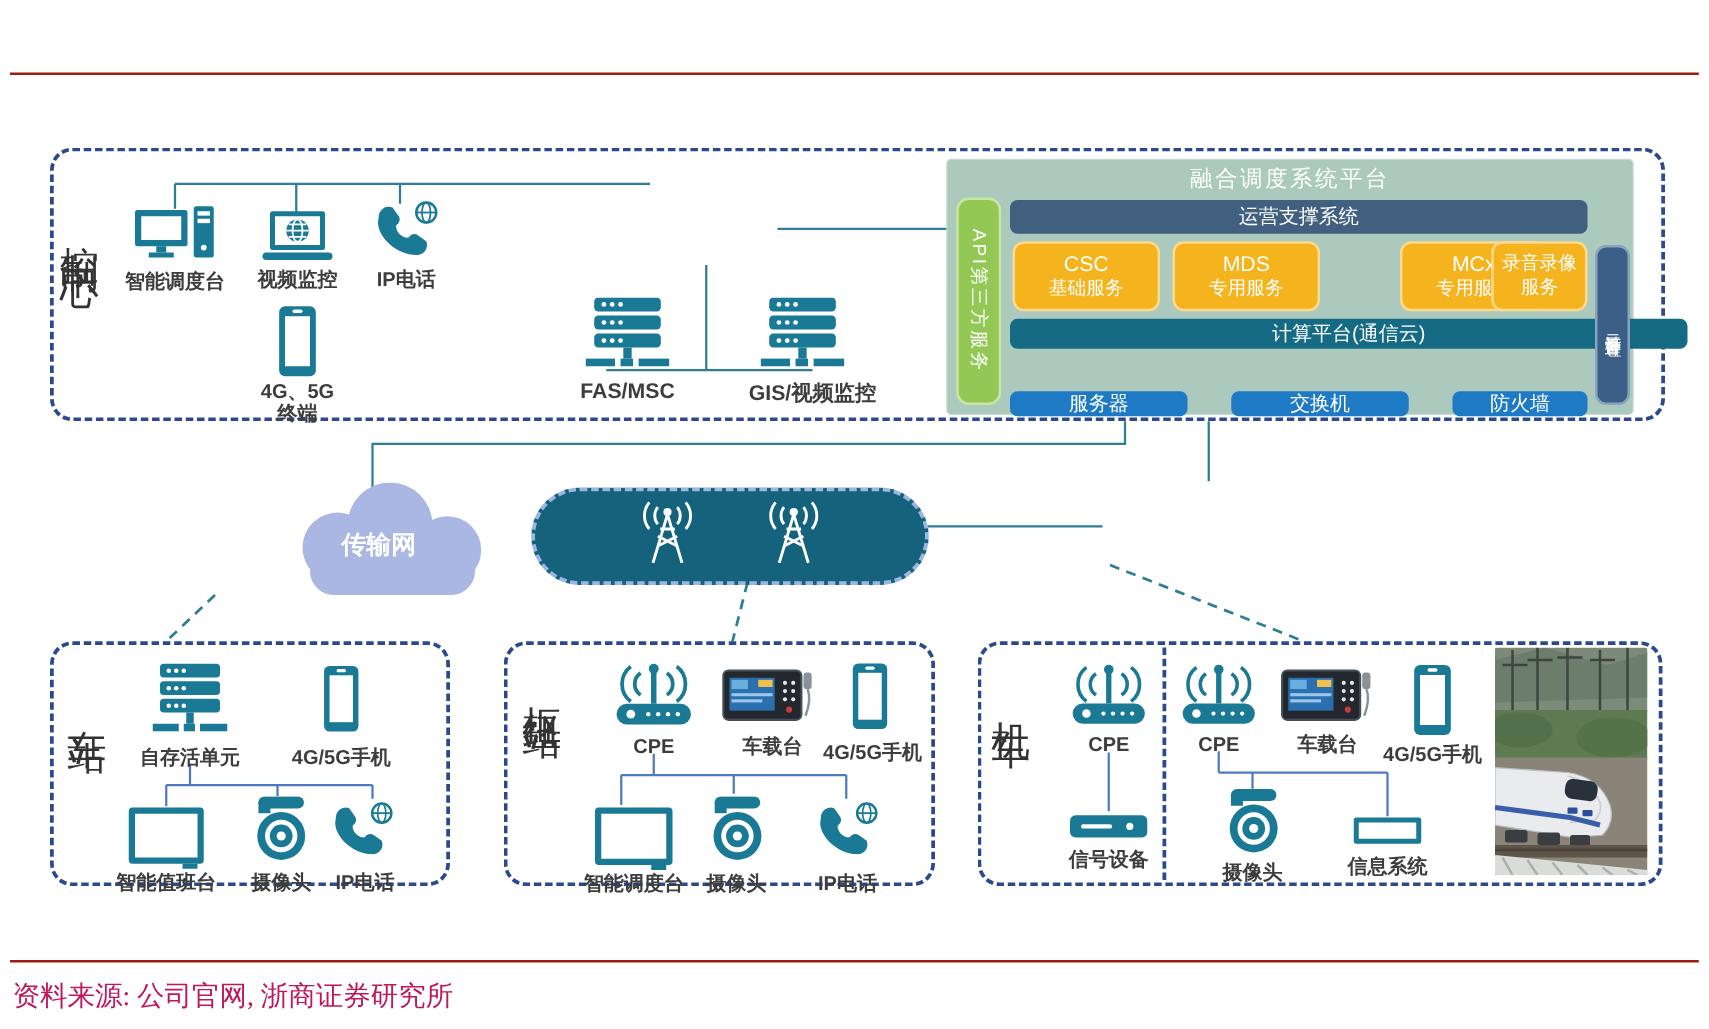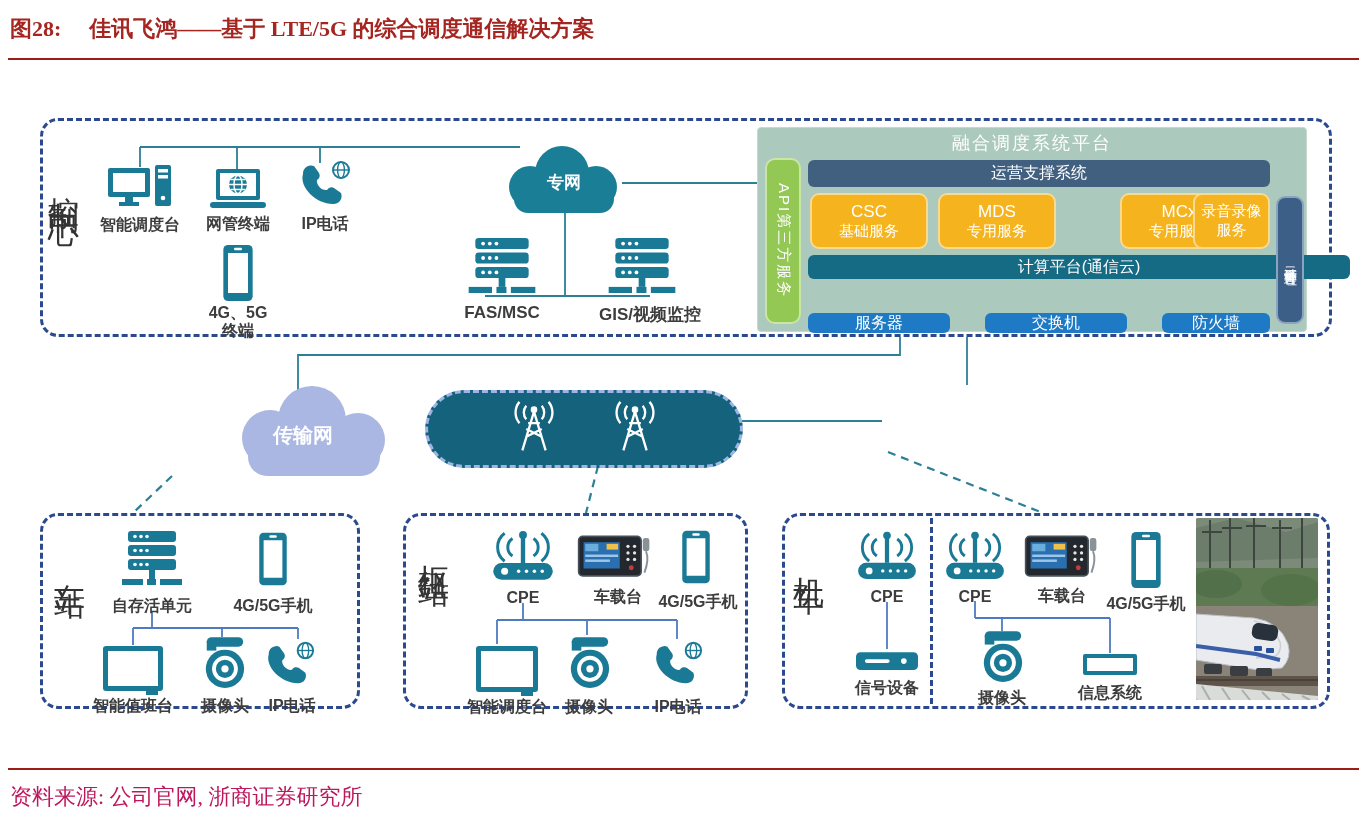--- a/index.html
+++ b/index.html
@@ -59,23 +59,20 @@
   .info-sys { border:4px solid #1a7a96; background:#fff; border-radius:2px; }
 
   
   .train-wrap { left:1196px; top:518px; width:122px; height:182px; overflow:hidden; border-radius:2px; }
 </style>
 </head>
 <body>
 
 <div id="canvas">
 
-  <div class="abs fig-title">
-    <span class="sp">图28:</span><span>佳讯飞鸿——基于 LTE/5G 的综合调度通信解决方案</span>
-  </div>
   <div class="abs red-rule" style="top:58px"></div>
 
   <svg class="abs" style="left:0;top:0" width="1367" height="823">
     <g stroke="#2e7e96" stroke-width="1.8" fill="none">
       <path d="M140,147 H520 M140,147 V167 M237,147 V170 M320,147 V163"></path>
       <path d="M622,183 H758"></path>
       <path d="M565,212 V296 M485,296 H650"></path>
       <path d="M900,337 V355 H298 V392"></path>
       <path d="M967,337 V385"></path>
       <path d="M742,421 H882"></path>
@@ -114,21 +111,21 @@
   <div class="abs" style="left:207px; top:168px;">
     <svg width="62" height="44" viewBox="0 0 62 44">
       <rect x="9" y="1" width="44" height="31" rx="2" fill="#1a7a96"></rect>
       <rect x="13" y="5" width="36" height="23" fill="#fff"></rect>
       <circle cx="31" cy="16.5" r="9" fill="#1a7a96"></circle>
       <ellipse cx="31" cy="16.5" rx="4" ry="9" fill="none" stroke="#fff" stroke-width="1.4"></ellipse>
       <path d="M22,16.5 H40 M24,11.5 H38 M24,21.5 H38" stroke="#fff" stroke-width="1.4" fill="none"></path>
       <rect x="3" y="34" width="56" height="6" rx="3" fill="#1a7a96"></rect>
     </svg>
   </div>
-  <div class="abs lbl" style="left:188px; top:214px; width:100px;">网管终端</div>
+  <div class="abs lbl" style="left:188px; top:214px; width:100px;">视频监控</div>
 
   <div class="abs" style="left:296px; top:160px;">
     <svg width="56" height="48" viewBox="0 0 56 48">
       <path d="M7,14 a8,8 0 0 1 11,-8 l5,7 a5,5 0 0 1 -2,7 c-1,5 5,11 10,10 a5,5 0 0 1 7,-2 l7,5 a8,8 0 0 1 -8,11 C20,44 3,27 7,14 Z" fill="#1a7a96"></path>
       <circle cx="45" cy="10" r="8" fill="#fff" stroke="#1a7a96" stroke-width="2"></circle>
       <ellipse cx="45" cy="10" rx="3.4" ry="8" fill="none" stroke="#1a7a96" stroke-width="1.4"></ellipse>
       <path d="M37,10 H53" stroke="#1a7a96" stroke-width="1.4"></path>
     </svg>
   </div>
   <div class="abs lbl" style="left:290px; top:214px; width:70px;">IP电话</div>
@@ -136,31 +133,20 @@
   <div class="abs" style="left:222px; top:243px;">
     <svg width="32" height="60" viewBox="0 0 24 44">
       <rect x="1" y="1" width="22" height="42" rx="3.5" fill="#1a7a96"></rect>
       <rect x="4.5" y="7" width="15" height="30" fill="#fff"></rect>
       <rect x="9" y="3" width="6" height="2" rx="1" fill="#fff"></rect>
     </svg>
   </div>
   <div class="abs lbl" style="left:188px; top:303px; width:100px;">4G、5G</div>
   <div class="abs lbl" style="left:188px; top:321px; width:100px;">终端</div>
 
-  <div class="abs" style="left:500px; top:145px;">
-    <svg width="128" height="72" viewBox="0 0 128 72">
-      <g fill="#1b7e97">
-        <circle cx="30" cy="42" r="21"></circle>
-          <circle cx="62" cy="28" r="27"></circle>
-          <circle cx="96" cy="42" r="21"></circle>
-        <rect x="14" y="40" width="100" height="28" rx="14"></rect>
-      </g>
-    </svg>
-    <div class="abs cloud-txt" style="left:0; top:26px; width:128px; font-size:17px;">专网</div>
-  </div>
 
   <div class="abs" style="left:464px; top:238px;">
     <svg width="76" height="60" viewBox="0 0 60 54">
       <g fill="#1a7a96">
         <rect x="6" y="0" width="48" height="10" rx="3"></rect>
           <rect x="6" y="13" width="48" height="10" rx="3"></rect>
           <rect x="6" y="26" width="48" height="10" rx="3"></rect>
         <rect x="27" y="36" width="6" height="8"></rect>
         <rect x="0" y="44" width="21" height="5.5"></rect>
           <rect x="25" y="44" width="9" height="5.5"></rect>

